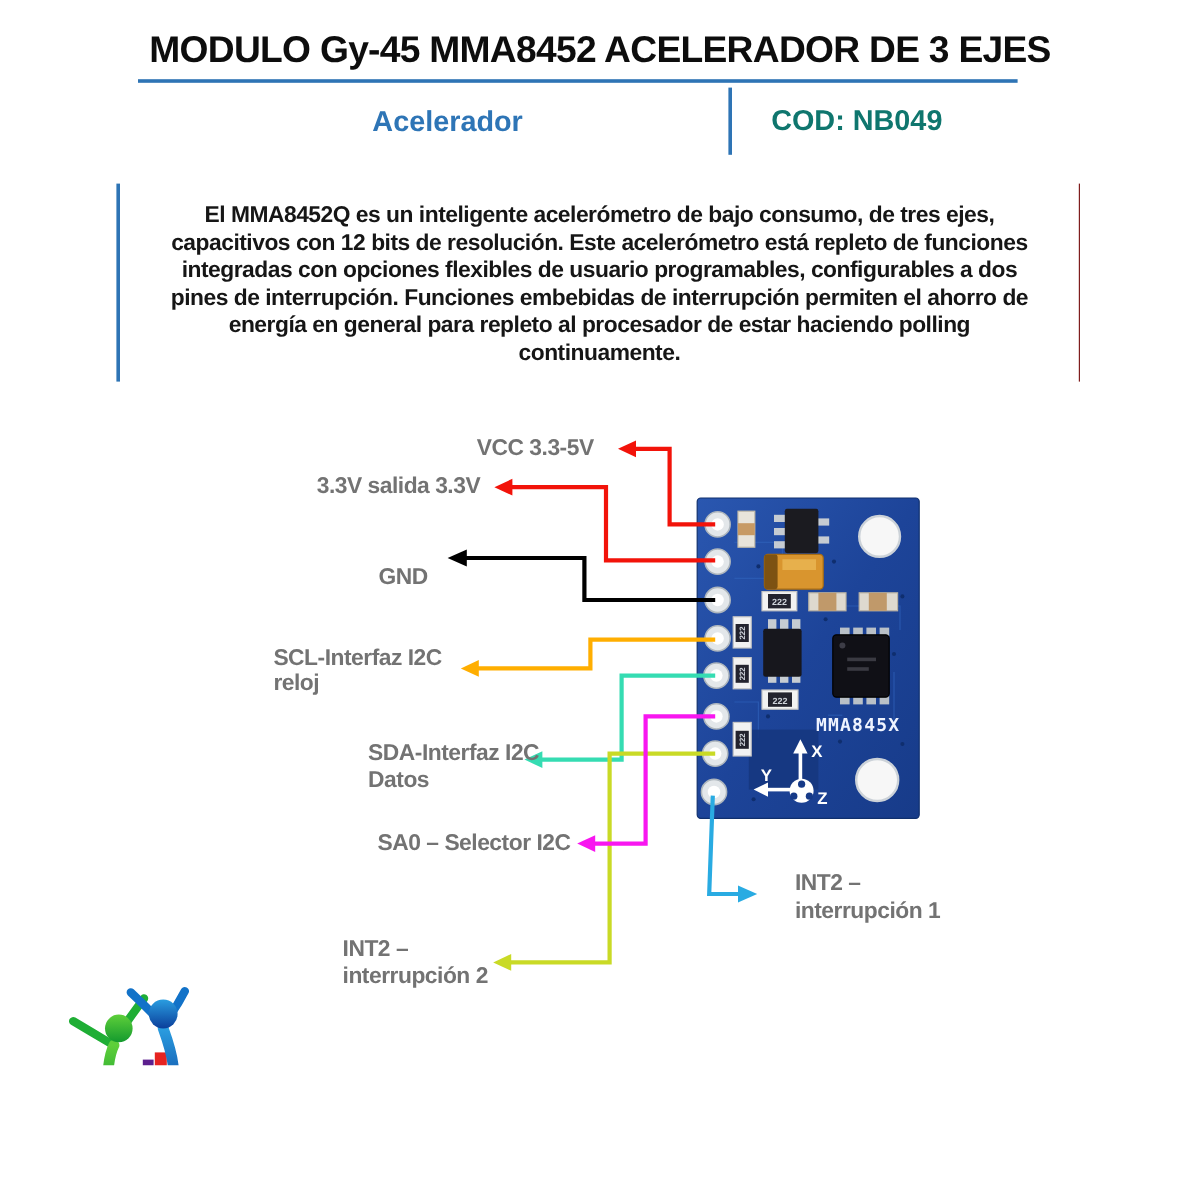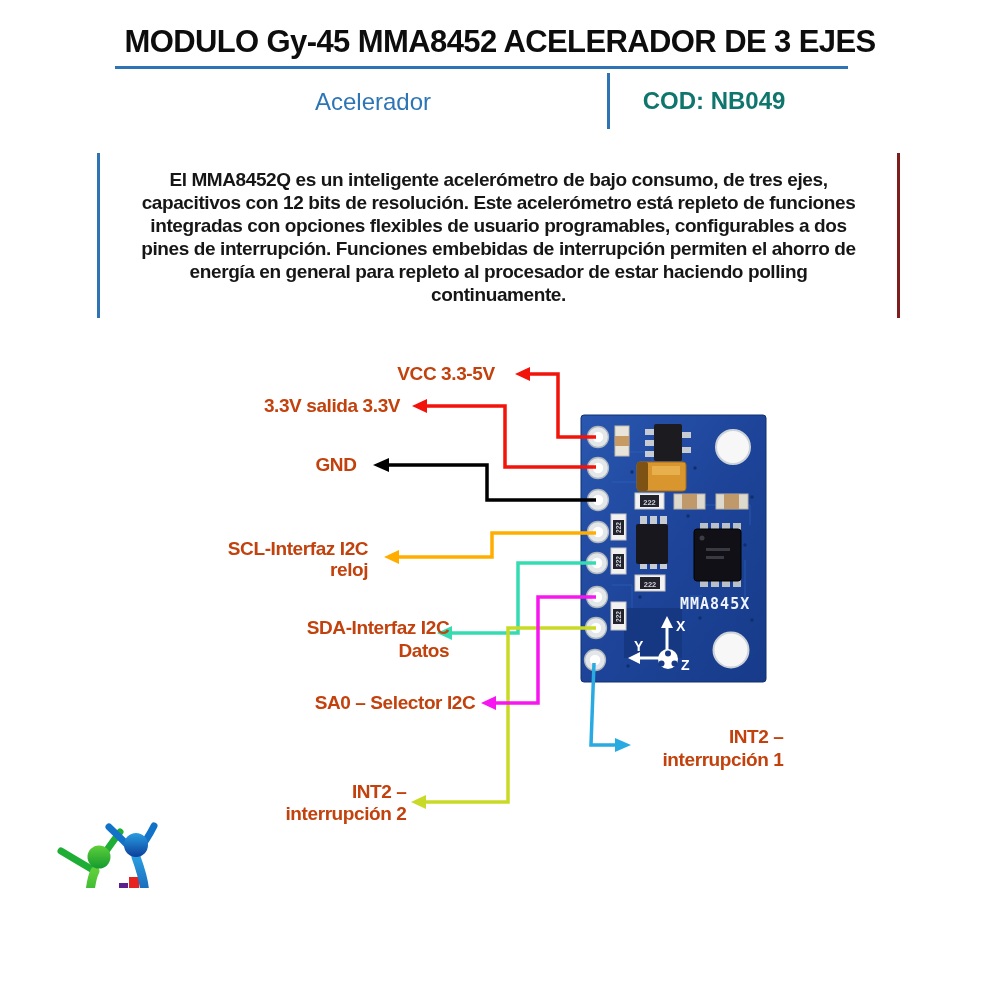--- a/index.html
+++ b/index.html
@@ -4,36 +4,36 @@
 <style>
   html,body{margin:0;padding:0;background:#ffffff;}
   .page{position:relative;width:1000px;height:888px;background:#ffffff;overflow:hidden;
         font-family:"Liberation Sans",sans-serif;color:#141414;}
 
   
   .title{position:absolute;top:24px;left:0;width:1000px;text-align:center;
          font-size:31px;font-weight:bold;letter-spacing:-0.6px;color:#0d0d0d;white-space:nowrap;}
   .title-underline{position:absolute;top:66px;left:115px;width:733px;height:3px;background:#2E74B5;}
   .subtitle-category{position:absolute;top:88px;left:258px;width:230px;text-align:center;
-         font-size:24px;font-weight:normal;color:#2E75B6;}
+         font-size:24px;font-weight:bold;color:#2E75B6;}
   .subtitle-divider{position:absolute;top:73px;left:607px;width:3px;height:56px;background:#2E74B5;}
   .subtitle-code{position:absolute;top:87px;left:614px;width:200px;text-align:center;
          font-size:24px;font-weight:bold;color:#0f766e;}
 
   
   .desc{position:absolute;top:153px;left:97px;width:803px;box-sizing:border-box;
-        border-left:3px solid #2E74B5;border-right:3px solid #7f1d1d;
+        border-left:3px solid #2E74B5;border-right:1px solid #7f1d1d;
         padding:15px 4px 12px 4px;text-align:center;
         font-size:19px;font-weight:bold;letter-spacing:-0.4px;line-height:23px;color:#161616;}
   .desc span{display:block;}
 
   
   .diagram-svg{position:absolute;left:0;top:0;width:1000px;height:1000px;}
-  .pinlabel{position:absolute;transform:translateX(-50%);text-align:right;white-space:nowrap;
-            font-size:19px;font-weight:bold;letter-spacing:-0.4px;color:#c2410c;line-height:22px;}
+  .pinlabel{position:absolute;transform:translateX(-50%);text-align:left;white-space:nowrap;
+            font-size:19px;font-weight:bold;letter-spacing:-0.4px;color:#737373;line-height:22px;}
   .pinlabel span{display:block;}
   .lh23 span{line-height:23px;margin-left:48px;}
 
   
   .logo-svg{position:absolute;left:50px;top:820px;width:152px;height:122px;}
   .logo-text{position:absolute;left:45px;top:933px;width:148px;text-align:center;
              font-size:19px;font-weight:bold;letter-spacing:0;
              background:linear-gradient(180deg,#1c2fae 0%,#1c2fae 36%,#f2c40f 40%,#f2c40f 60%,#1c2fae 64%,#1c2fae 100%);
              -webkit-background-clip:text;background-clip:text;color:transparent;margin-top:34px;}
 </style>
@@ -263,21 +263,21 @@
       </g>
     </g>
   </svg>
 
   <div class="pinlabel" style="left:446px;top:363px;">
     <span>VCC 3.3-5V</span>
   </div>
   <div class="pinlabel" style="left:332px;top:395px;">
     <span>3.3V salida 3.3V</span>
   </div>
-  <div class="pinlabel" style="left:336px;top:454px;">
+  <div class="pinlabel" style="left:336px;top:471px;">
     <span>GND</span>
   </div>
   <div class="pinlabel" style="left:298px;top:538px;line-height:21px;">
     <span>SCL-Interfaz I2C</span>
     <span>reloj</span>
   </div>
   <div class="pinlabel lh23" style="left:354px;top:616px;">
     <span>SDA-Interfaz I2C</span>
     <span>Datos</span>
   </div>

